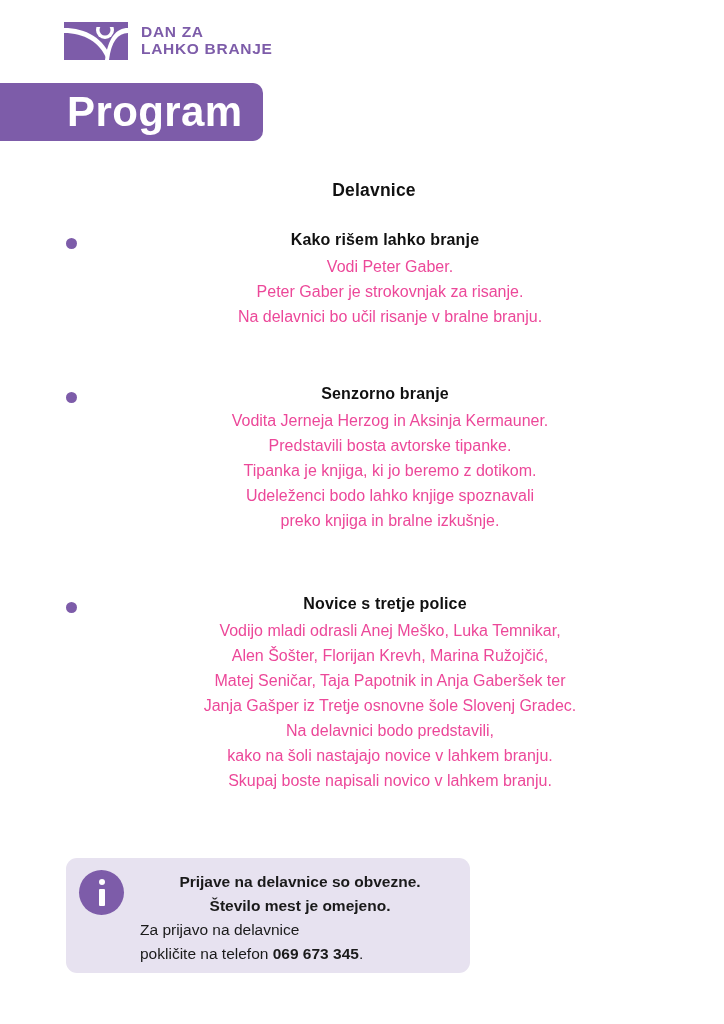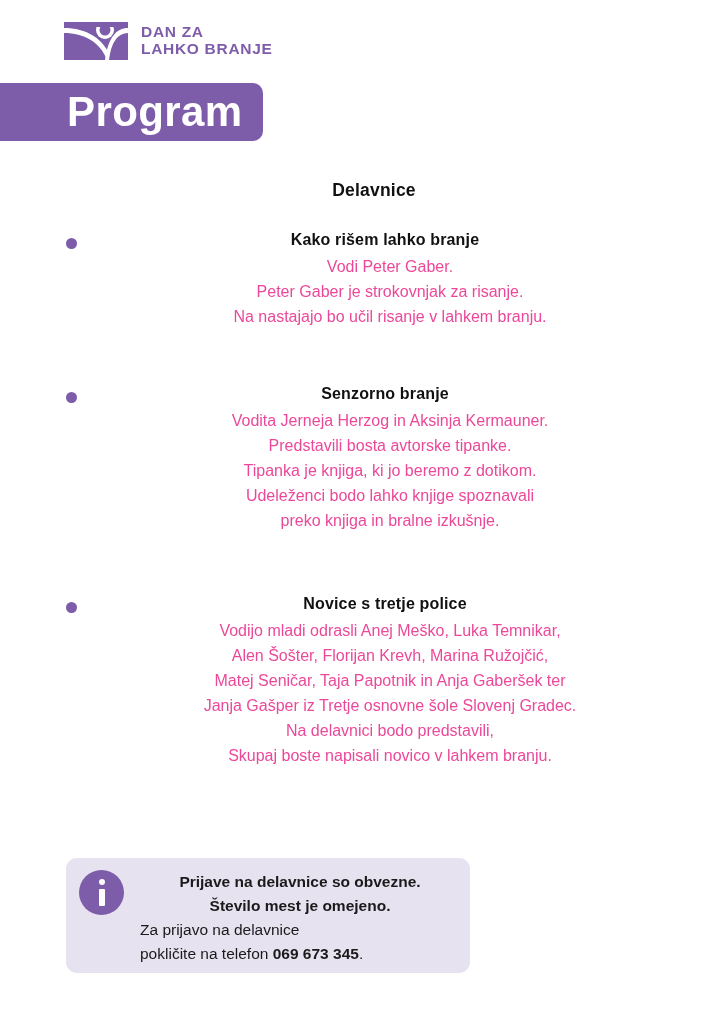--- a/index.html
+++ b/index.html
@@ -206,21 +206,21 @@
 <div class="content">
 
   <h2 class="section-heading">Delavnice</h2>
 
   <div class="item item-1">
     <span class="bullet"></span>
     <div class="item-title">Kako rišem lahko branje</div>
     <div class="item-lines">
       <div class="item-line">Vodi Peter Gaber.</div>
       <div class="item-line">Peter Gaber je strokovnjak za risanje.</div>
-      <div class="item-line">Na nastajajo bo učil risanje v lahkem branju.</div>
+      <div class="item-line">Na delavnici bo učil risanje v bralne branju.</div>
     </div>
   </div>
 
   <div class="item item-2">
     <span class="bullet"></span>
     <div class="item-title">Senzorno branje</div>
     <div class="item-lines">
       <div class="item-line">Vodita Jerneja Herzog in Aksinja Kermauner.</div>
       <div class="item-line">Predstavili bosta avtorske tipanke.</div>
       <div class="item-line">Tipanka je knjiga, ki jo beremo z dotikom.</div>
@@ -231,20 +231,21 @@
 
   <div class="item item-3">
     <span class="bullet"></span>
     <div class="item-title">Novice s tretje police</div>
     <div class="item-lines">
       <div class="item-line">Vodijo mladi odrasli Anej Meško, Luka Temnikar,</div>
       <div class="item-line">Alen Šošter, Florijan Krevh, Marina Ružojčić,</div>
       <div class="item-line">Matej Seničar, Taja Papotnik in Anja Gaberšek ter</div>
       <div class="item-line">Janja Gašper iz Tretje osnovne šole Slovenj Gradec.</div>
       <div class="item-line">Na delavnici bodo predstavili,</div>
+      <div class="item-line">kako na šoli nastajajo novice v lahkem branju.</div>
       <div class="item-line">Skupaj boste napisali novico v lahkem branju.</div>
     </div>
   </div>
 
 </div>
 
 <div class="info-box">
   <div class="info-icon">
     <span class="dot"></span>
     <span class="stem"></span>

